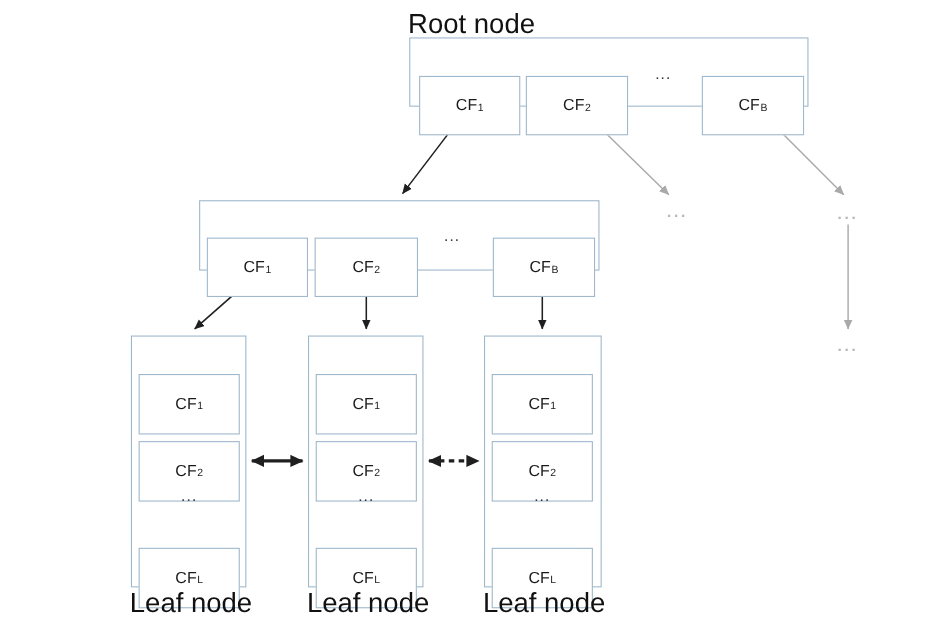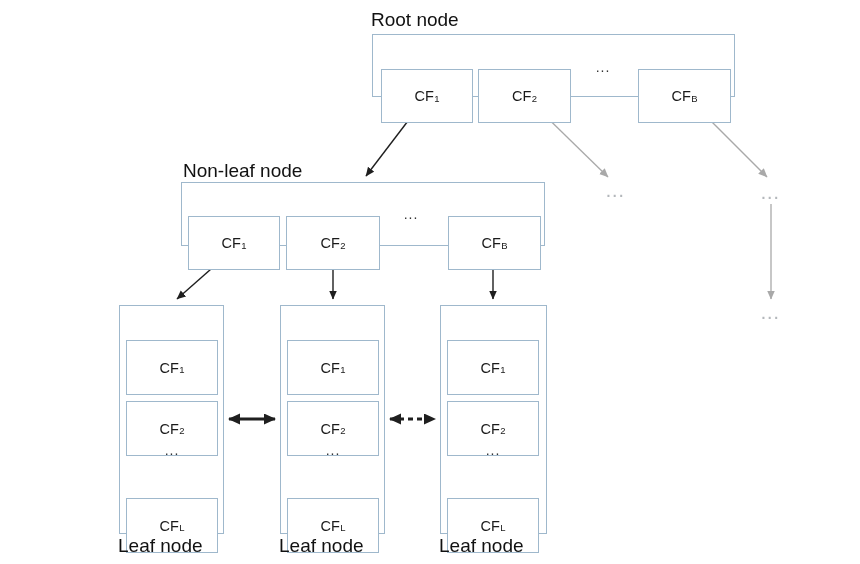--- a/index.html
+++ b/index.html
@@ -1,21 +1,21 @@
 <!DOCTYPE html>
 <html><head>
 <meta charset="utf-8">
 <style>
   html,body{margin:0;padding:0;background:#ffffff;}
   .canvas{
     position:relative;width:860px;height:564px;background:#ffffff;overflow:hidden;
     font-family:"Liberation Sans", sans-serif;color:#1a1a1a;
   }
   .arrow-layer{position:absolute;left:0;top:0;width:860px;height:564px;pointer-events:none;}
-  .node-label{position:absolute;font-size:19px;color:#111;white-space:nowrap;line-height:1;}
+  .node-label{position:absolute;font-size:25px;color:#111;white-space:nowrap;line-height:1;}
   .node-box{position:absolute;border:1.4px solid #9fb8cc;background:#ffffff;box-sizing:border-box;}
   .cf-cell{
     position:absolute;border:1.2px solid #9fb8cc;background:#ffffff;box-sizing:border-box;
     display:flex;align-items:center;justify-content:center;
     font-size:14.5px;color:#1a1a1a;margin-top:29px;
   }
   .cf-sub{font-size:9.5px;position:relative;top:2px;margin-left:0.5px;}
   .cell-dots{
     position:absolute;display:flex;align-items:center;justify-content:center;
     font-size:14px;color:#333;letter-spacing:1px;
@@ -62,21 +62,20 @@
   <div class="cf-cell" style="left:478px;top:40px;width:93px;height:54px;">
     <span>CF</span>
       <span class="cf-sub">2</span>
   </div>
   <div class="cell-dots" style="left:585px;top:40px;width:36px;height:54px;">...</div>
   <div class="cf-cell" style="left:638px;top:40px;width:93px;height:54px;">
     <span>CF</span>
       <span class="cf-sub">B</span>
   </div>
 
-  <div class="node-label" style="left:183px;top:161px;">Non-leaf node</div>
   <div class="node-box" style="left:181px;top:182px;width:364px;height:64px;"></div>
   <div class="cf-cell" style="left:188px;top:187px;width:92px;height:54px;">
     <span>CF</span>
       <span class="cf-sub">1</span>
   </div>
   <div class="cf-cell" style="left:286px;top:187px;width:94px;height:54px;">
     <span>CF</span>
       <span class="cf-sub">2</span>
   </div>
   <div class="cell-dots" style="left:393px;top:187px;width:36px;height:54px;">...</div>

